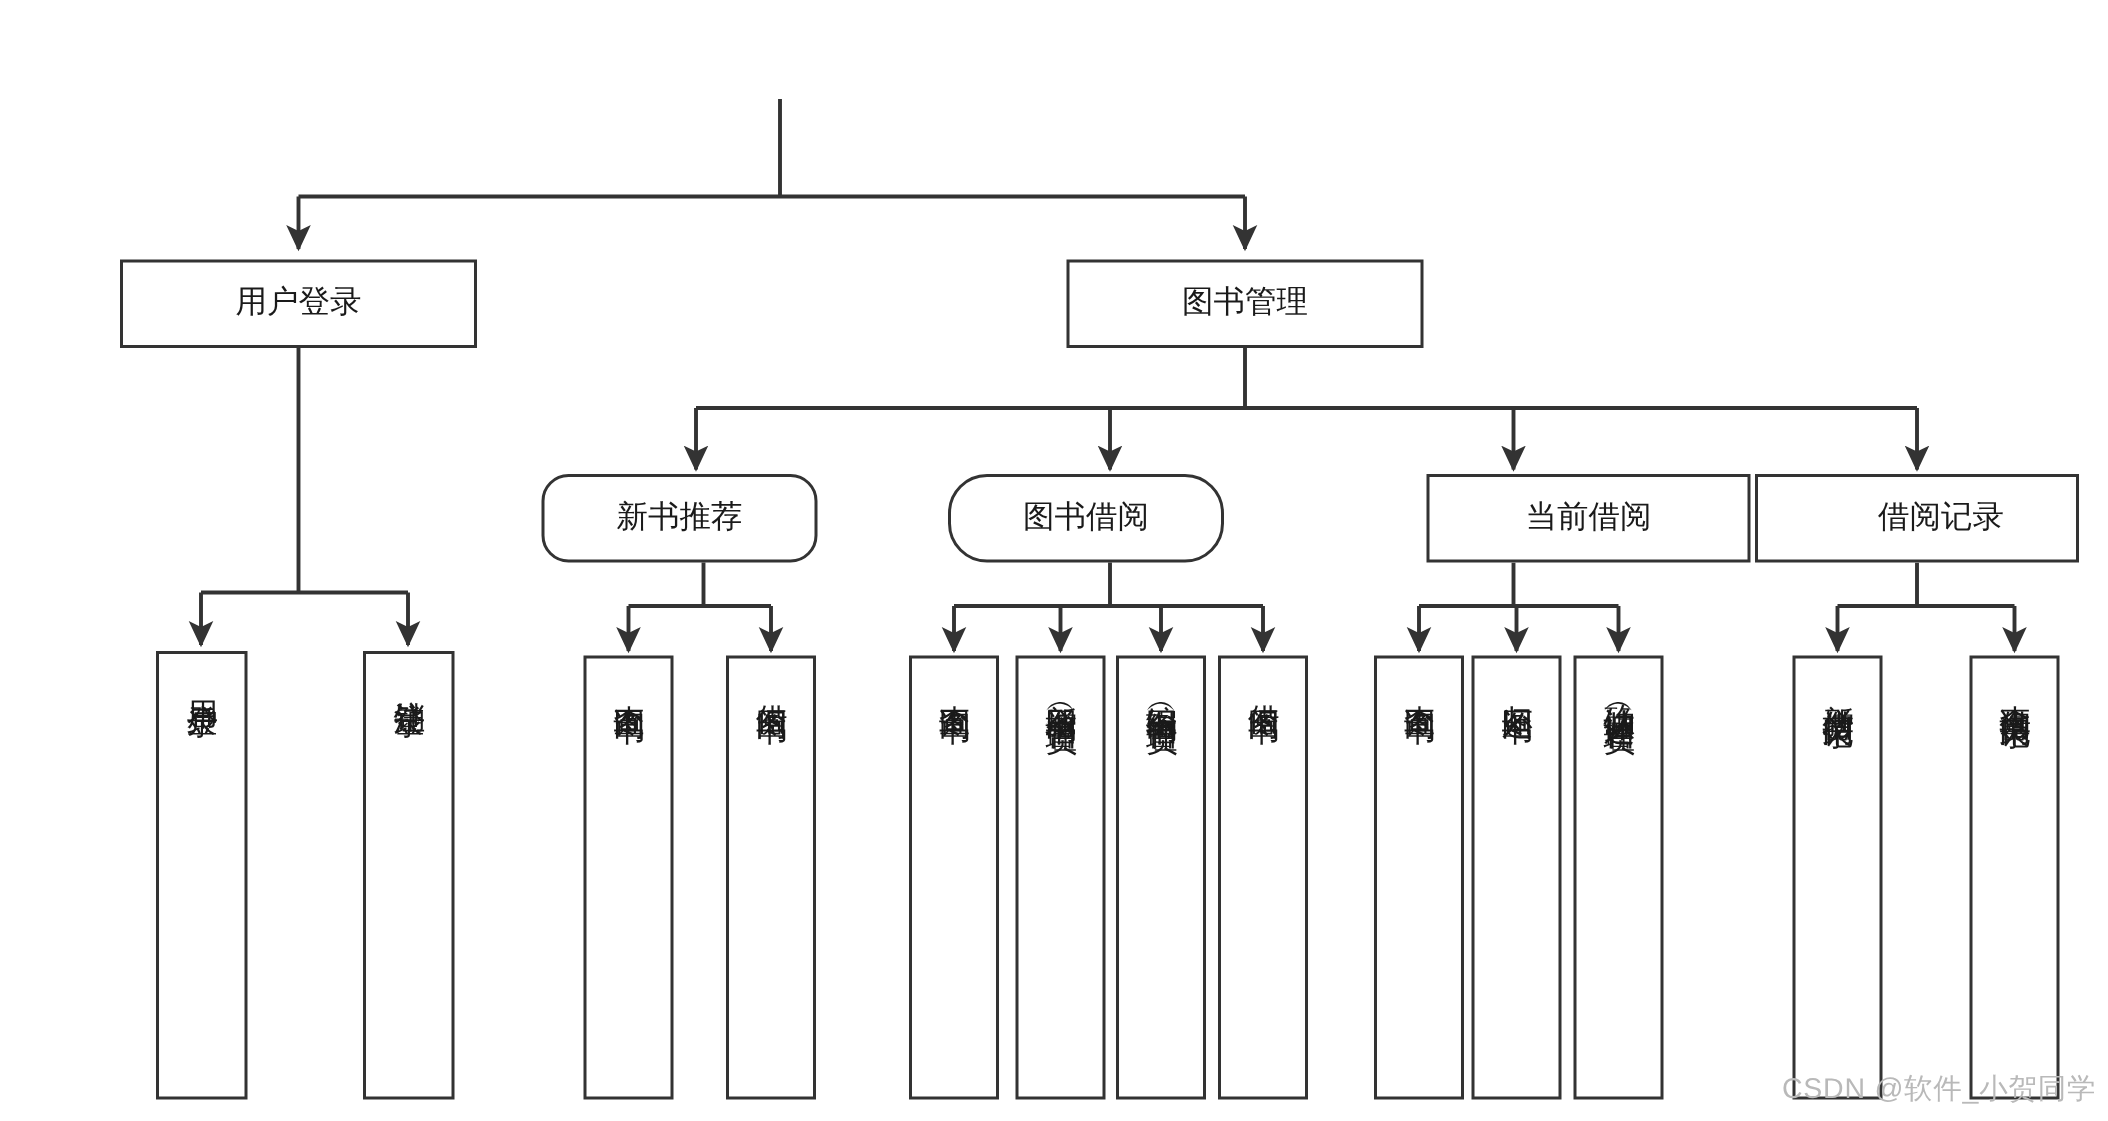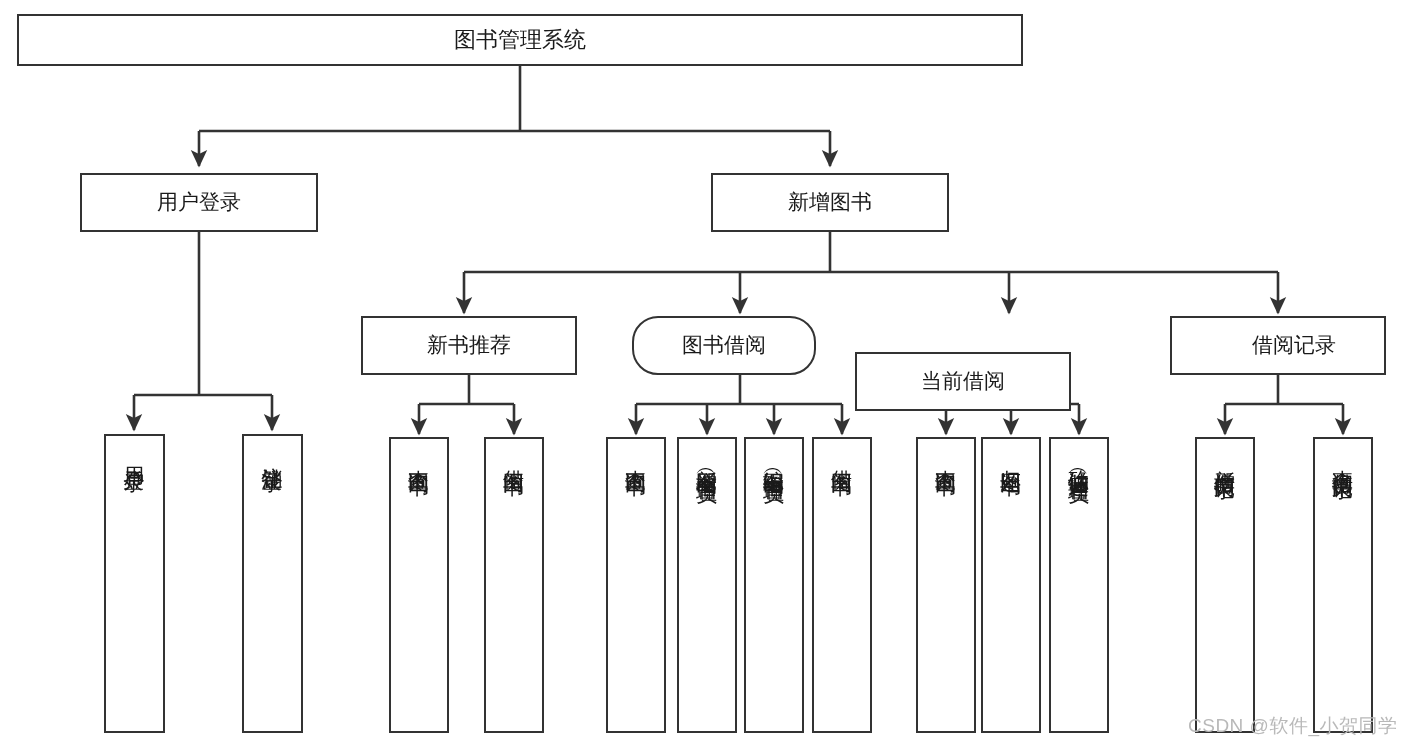--- a/index.html
+++ b/index.html
@@ -116,38 +116,35 @@
       <path d="M 1011 404 L 1011 434" marker-end="url(#arrow)"></path>
       <path d="M 1079 404 L 1079 434" marker-end="url(#arrow)"></path>
 
       <path d="M 1278 375 L 1278 404"></path>
       <path d="M 1225 404 L 1343 404"></path>
       <path d="M 1225 404 L 1225 434" marker-end="url(#arrow)"></path>
       <path d="M 1343 404 L 1343 434" marker-end="url(#arrow)"></path>
     </g>
   </svg>
 
-  <div class="node root horiz" style="left:17px; top:14px; width:1006px; height:52px;">
-    <span class="lbl">图书管理系统</span>
-  </div>
 
   <div class="node horiz" style="left:80px; top:173px; width:238px; height:59px;">
     <span class="lbl">用户登录</span>
   </div>
   <div class="node horiz" style="left:711px; top:173px; width:238px; height:59px;">
-    <span class="lbl">新增图书</span>
+    <span class="lbl">图书管理</span>
   </div>
 
-  <div class="node horiz" style="left:361px; top:316px; width:216px; height:59px;">
+  <div class="node horiz" style="left:361px; top:316px; width:184px; height:59px;border-radius:18px;">
     <span class="lbl">新书推荐</span>
   </div>
   <div class="node horiz" style="left:632px; top:316px; width:184px; height:59px;border-radius:26px;">
     <span class="lbl">图书借阅</span>
   </div>
-  <div class="node horiz" style="left:855px; top:316px; width:216px; height:59px;margin-top:36px;">
+  <div class="node horiz" style="left:951px; top:316px; width:216px; height:59px;">
     <span class="lbl">当前借阅</span>
   </div>
   <div class="node horiz" style="left:1170px; top:316px; width:216px; height:59px;padding-left:32px;">
     <span class="lbl">借阅记录</span>
   </div>
 
   <div class="node vert" style="left:104px; top:434px; width:61px; height:299px;">
     <span class="lbl">用户登录</span>
   </div>
   <div class="node vert" style="left:242px; top:434px; width:61px; height:299px;">

